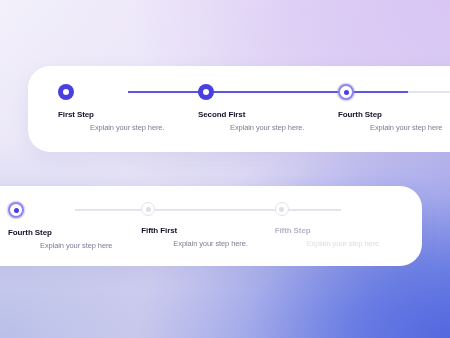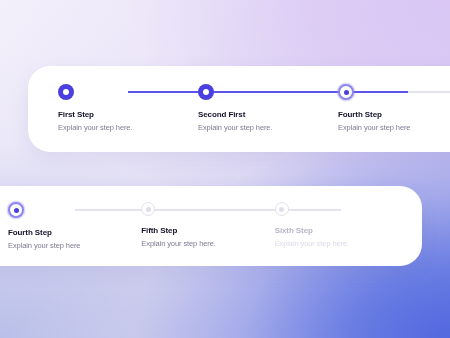--- a/index.html
+++ b/index.html
@@ -150,20 +150,21 @@
     color: #14132b;
     letter-spacing: -0.1px;
     white-space: nowrap;
   }
   .step-desc {
     margin-top: 4px;
     font-size: 7.5px;
     color: #7e7d95;
     letter-spacing: -0.1px;
     white-space: nowrap;
+    margin-left: 32px;
   }
   .step.muted .step-title { color: #b7b6c9; }
   .step.muted .step-desc  { color: #dcdce8; }
 </style>
 </head>
 <body>
 
 <div id="canvas">
 
   <div class="bg"></div>
@@ -211,28 +212,28 @@
       </div>
       <div class="step-title">Fourth Step</div>
       <div class="step-desc">Explain your step here</div>
     </div>
 
     <div class="step">
       <div class="connector muted"></div>
       <div class="marker pending">
         <span class="core"></span>
       </div>
+      <div class="step-title">Fifth First</div>
+      <div class="step-desc">Explain your step here.</div>
+    </div>
+
+    <div class="step muted">
+
+      <div class="marker pending">
+        <span class="core"></span>
+      </div>
       <div class="step-title">Fifth Step</div>
       <div class="step-desc">Explain your step here.</div>
     </div>
 
-    <div class="step muted">
-
-      <div class="marker pending">
-        <span class="core"></span>
-      </div>
-      <div class="step-title">Sixth Step</div>
-      <div class="step-desc">Explain your step here.</div>
-    </div>
-
   </div>
 
 </div>
 
 </body></html>

